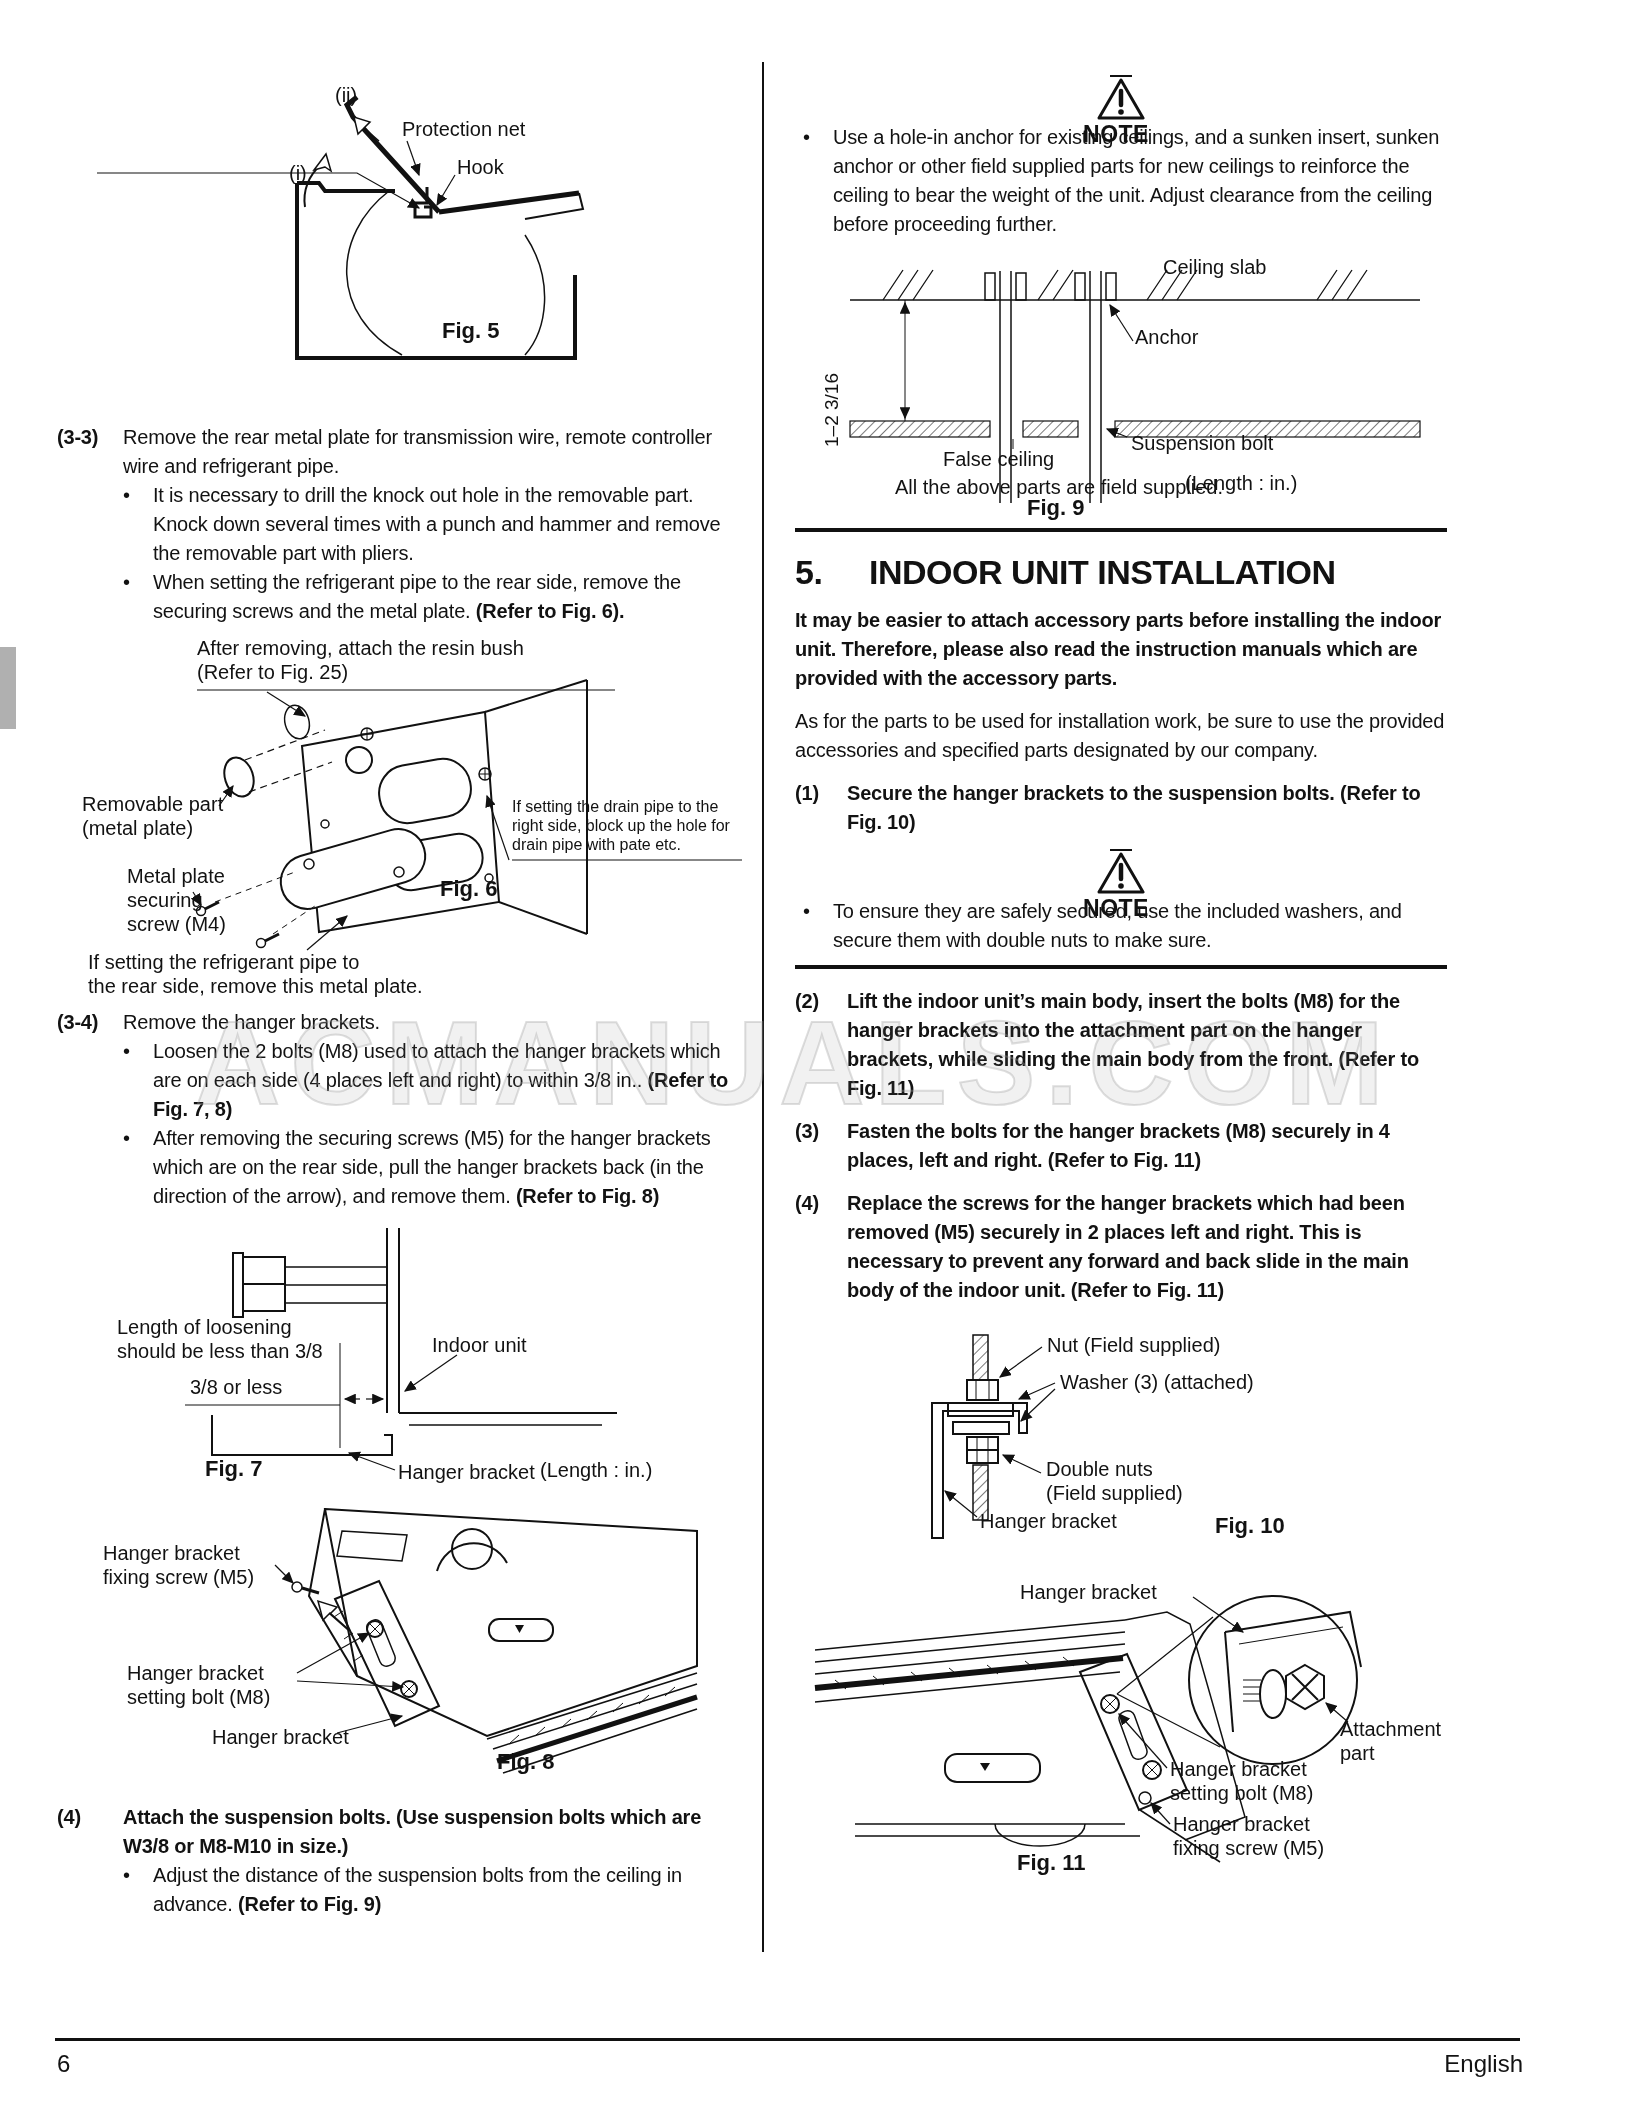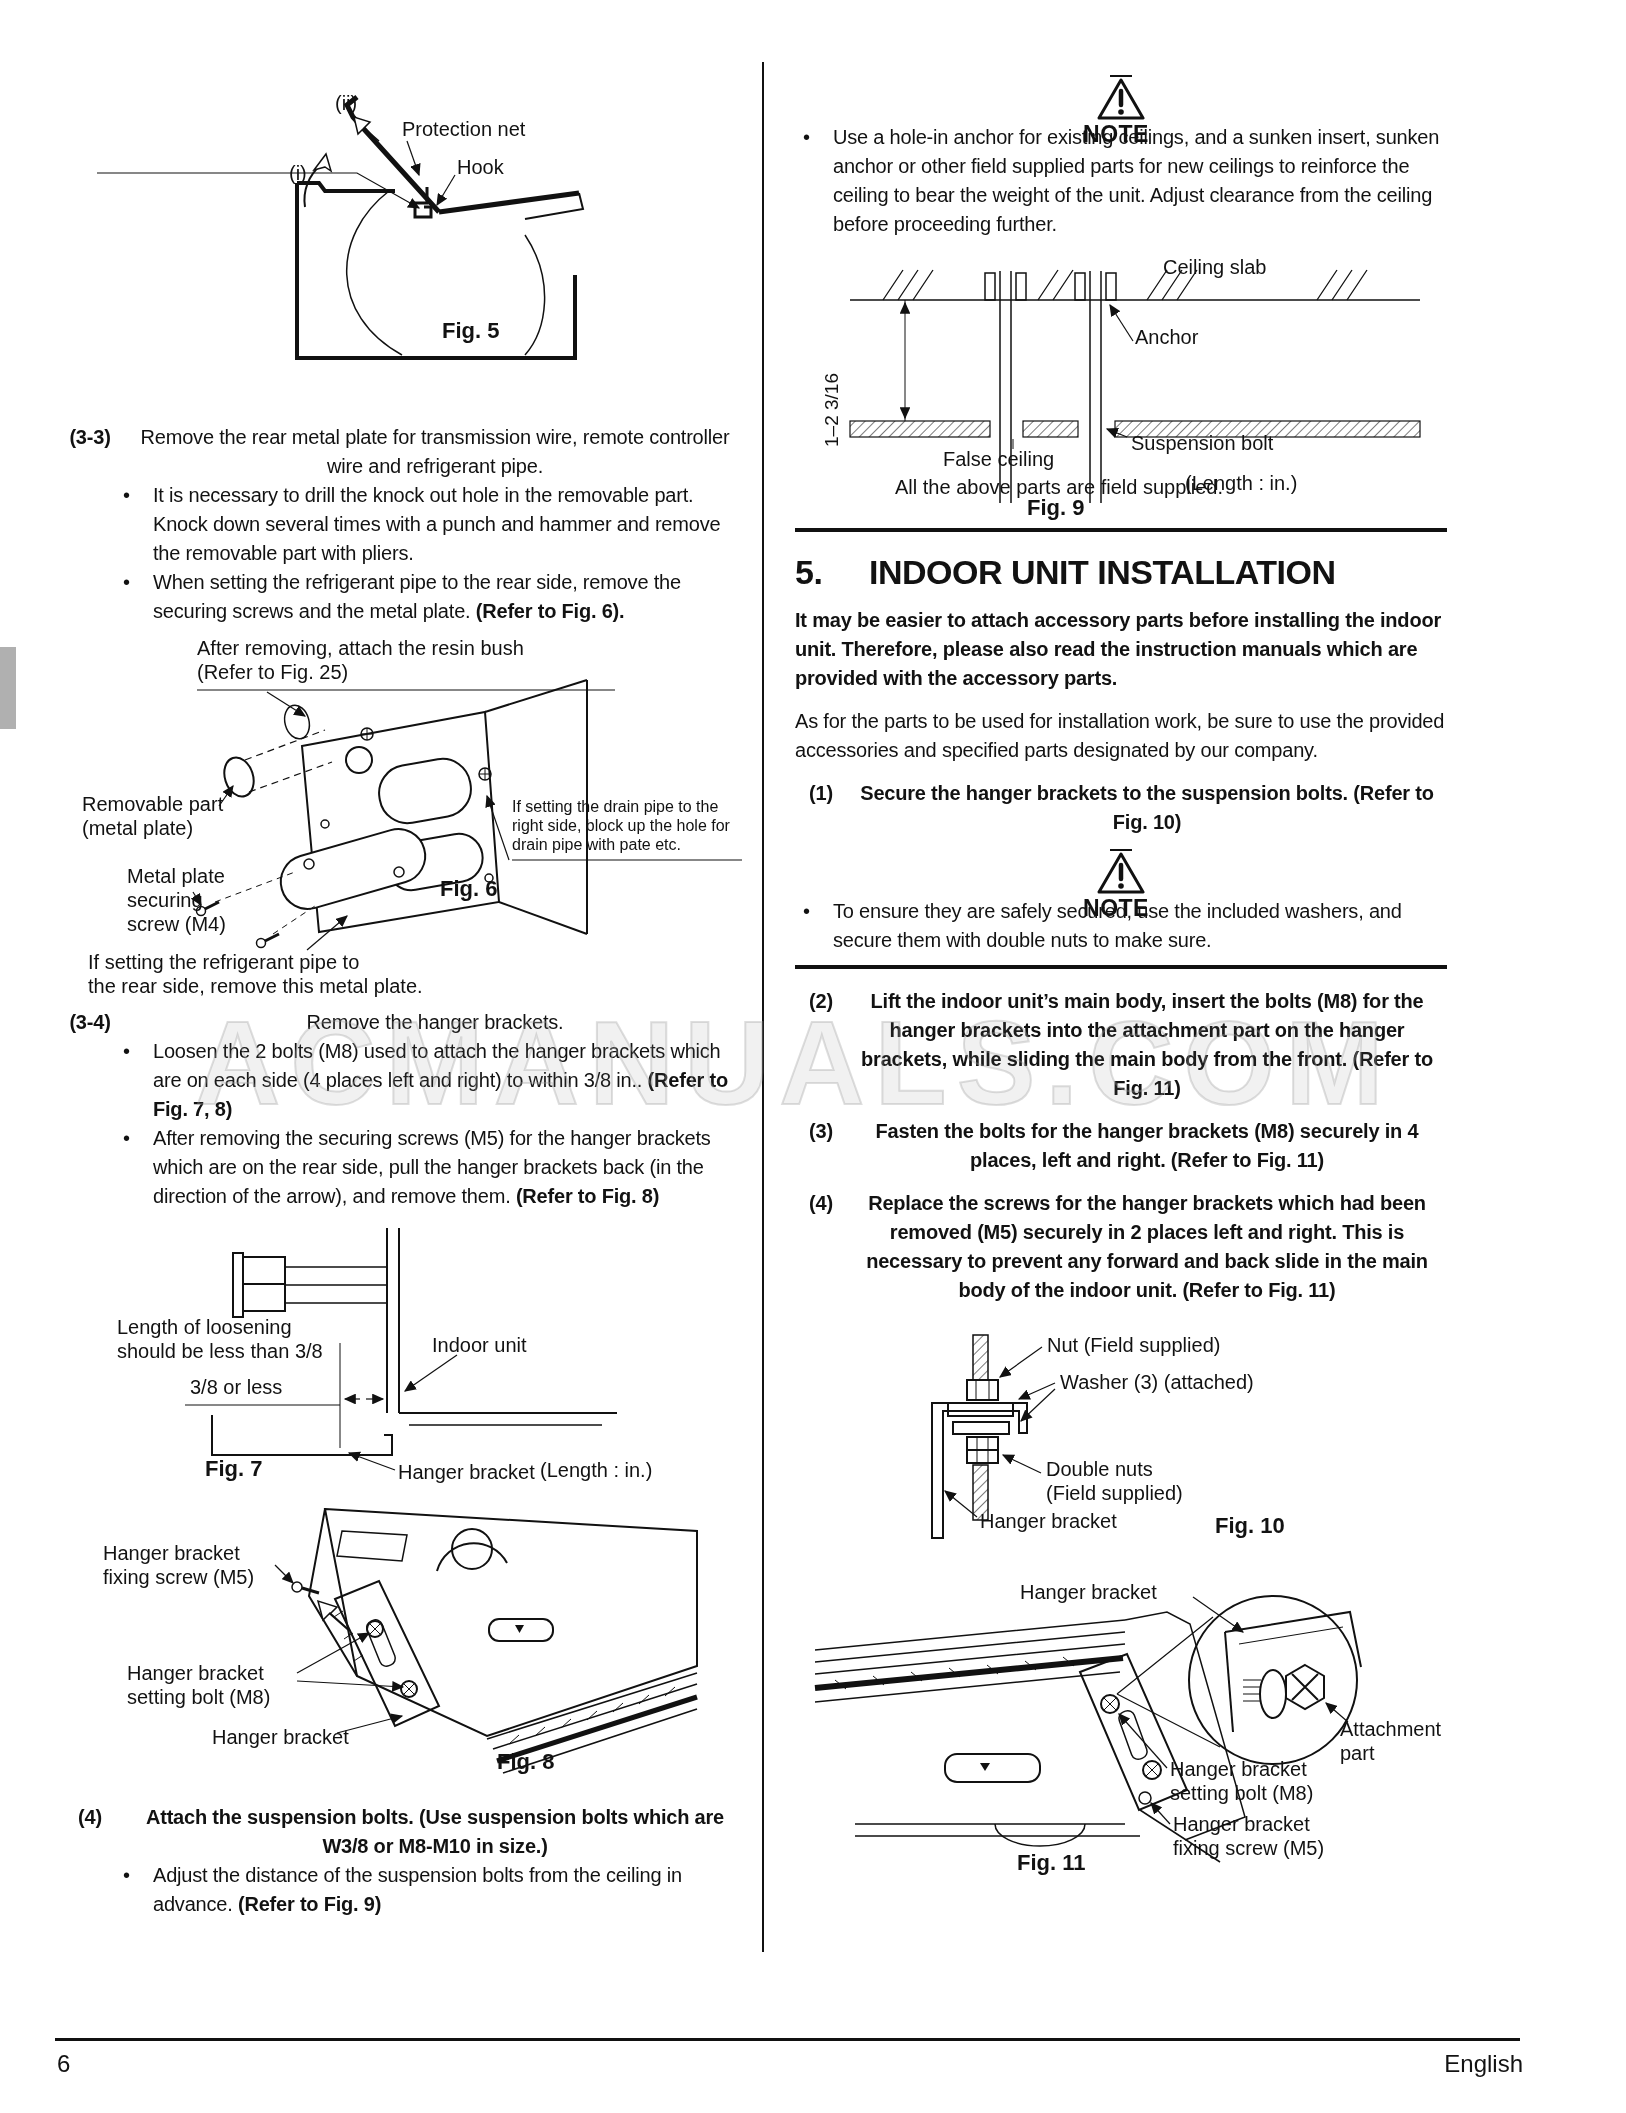--- a/index.html
+++ b/index.html
@@ -12,21 +12,21 @@
   #left-col{left:57px;top:75px;width:690px;}
   #right-col{left:795px;top:75px;width:652px;}
   #divider{position:absolute;left:762px;top:62px;width:2px;height:1890px;background:#111;}
   #edge-tab{position:absolute;left:0;top:647px;width:16px;height:82px;background:#b0b0b0;}
   #watermark{
     position:absolute;left:195px;top:995px;z-index:6;pointer-events:none;
     font-size:118px;font-weight:bold;letter-spacing:10px;white-space:nowrap;
     color:rgba(120,120,120,0.10);-webkit-text-stroke:2px rgba(160,160,160,0.35);
   }
   
-  .step{display:flex;margin-top:14px;font-size:20px;line-height:29px;letter-spacing:-0.2px;text-align:center;}
+  .step{display:flex;margin-top:14px;font-size:20px;line-height:29px;letter-spacing:-0.2px;}
   .snum{font-weight:bold;flex:none;width:66px;}
   #right-col .snum{width:52px;}
   .sbody{flex:1;}
   .step.bold .sbody{font-weight:bold;}
   .bullets{margin-left:66px;}
   #right-col .bullets{margin-left:8px;}
   .bullet{display:flex;font-size:20px;line-height:29px;letter-spacing:-0.2px;}
   .dot{flex:none;width:30px;}
   .btxt{flex:1;}
   .btxt b{font-weight:bold;}
@@ -86,21 +86,21 @@
         <path d="M332,116 C275,160 272,240 345,280" stroke-width="1.5"></path>
         <path d="M468,160 C498,205 490,255 468,280" stroke-width="1.5"></path>
         <path d="M248,132 a45,45 0 0 1 16,-42" stroke-width="2"></path>
         <path d="M268,92 l-11,3 l12,-16 l5,17 l-6,-4 z" fill="#fff" stroke-width="1.5"></path>
         <path d="M322,66 l-15,-13 l6,-6 l-16,-5 l4,17 l6,-6 l15,13 z" fill="#fff" stroke-width="1.5"></path>
         <path d="M40,98 H300 L362,133" stroke-width="1.2" marker-end="url(#ah)"></path>
         <path d="M350,66 L362,100" stroke-width="1.2" marker-end="url(#ah)"></path>
         <path d="M398,100 L380,130" stroke-width="1.2" marker-end="url(#ah)"></path>
       </g>
     </svg>
-    <div class="flabel" style="left:278px;top:8px;margin-top:8px;">(ii)</div>
+    <div class="flabel" style="left:278px;top:8px;">(ii)</div>
     <div class="flabel" style="left:232px;top:86px;">(i)</div>
     <div class="flabel" style="left:345px;top:42px;">Protection net</div>
     <div class="flabel" style="left:400px;top:80px;">Hook</div>
     <div class="fcap" style="left:385px;top:243px;">Fig. 5</div>
   </div>
 
   <div class="step" style="margin-top:58px;">
     <span class="snum">(3-3)</span>
     <div class="sbody">Remove the rear metal plate for transmission wire, remote controller wire and refrigerant pipe.</div>
   </div>

